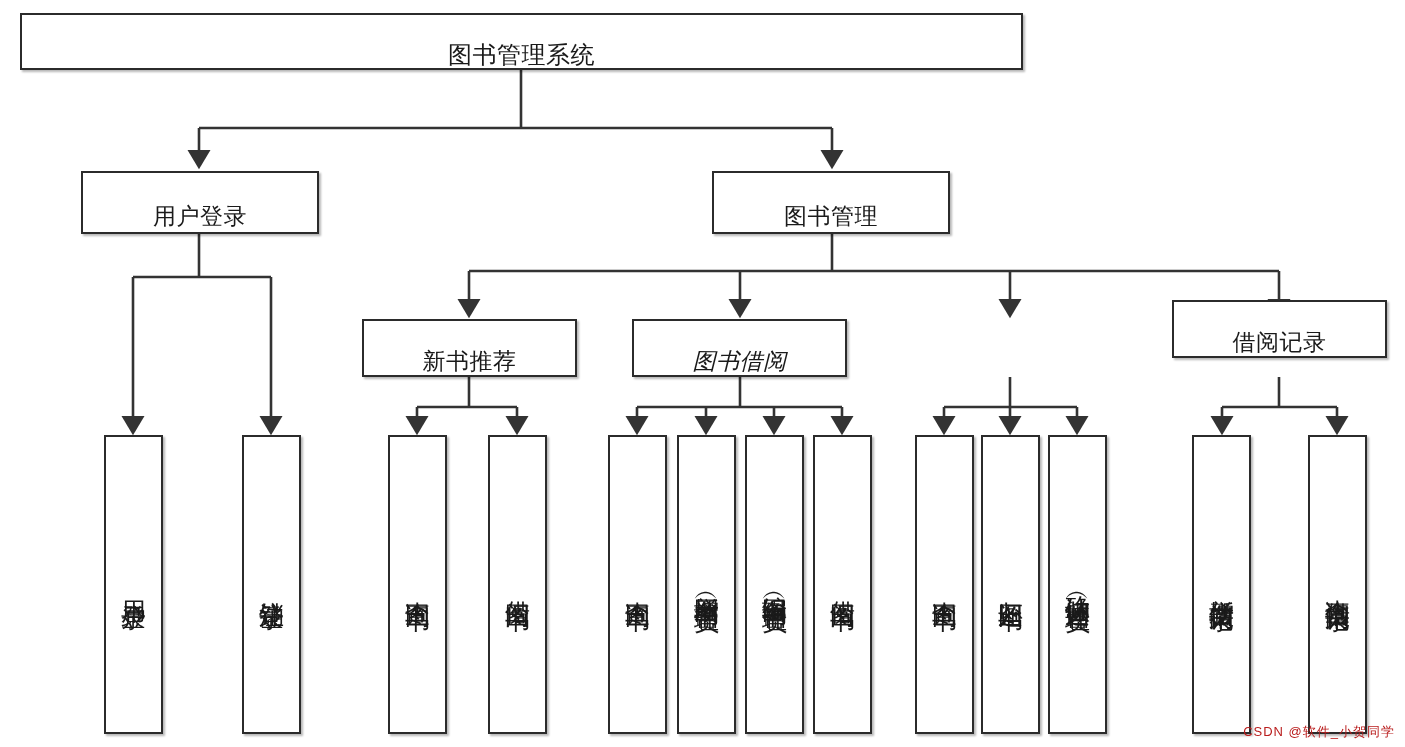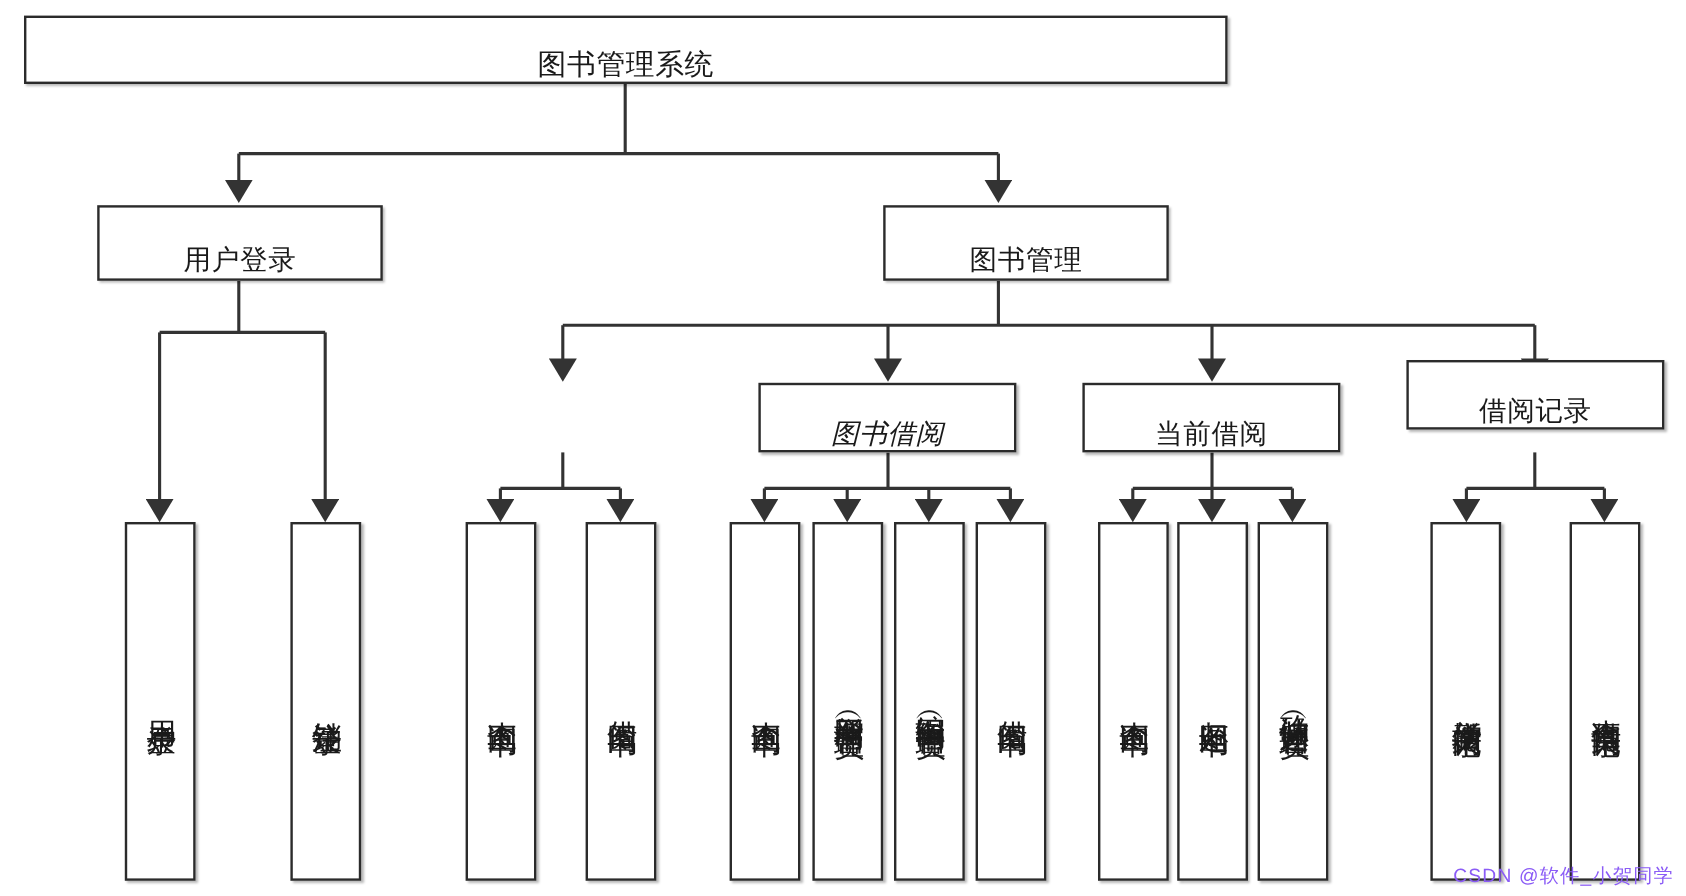--- a/index.html
+++ b/index.html
@@ -60,22 +60,22 @@
     font-size: 25px;
     line-height: 1.0;
     letter-spacing: 2px;
     white-space: nowrap;
     max-height: 284px;
   }
   .watermark {
     position: absolute;
     right: 10px;
     bottom: 6px;
-    font-size: 16px;
-    color: #8b5cf6;
+    font-size: 13px;
+    color: #b91c1c;
     letter-spacing: 1px;
     white-space: nowrap;
     font-family: "Liberation Sans", "DejaVu Sans", sans-serif;
   }
 </style>
 </head>
 <body>
 
 <div id="canvas">
 
@@ -130,32 +130,32 @@
   </svg>
 
   <div class="node root h" style="left:20px; top:13px; width:1003px; height:57px;">
     <span class="label">图书管理系统</span>
   </div>
 
   <div class="node h" style="left:81px; top:171px; width:238px; height:63px;">
     <span class="label">用户登录</span>
   </div>
 
-  <div class="node h" style="left:736px; top:171px; width:238px; height:63px;">
+  <div class="node h" style="left:712px; top:171px; width:238px; height:63px;">
     <span class="label">图书管理</span>
   </div>
 
+  <div class="node h" style="left:362px; top:319px; width:215px; height:58px;">
+    <span class="label">新书推荐</span>
+  </div>
 
   <div class="node h" style="left:632px; top:319px; width:215px; height:58px;font-style:italic;">
     <span class="label">图书借阅</span>
   </div>
 
-  <div class="node h" style="left:902px; top:319px; width:215px; height:58px;">
-    <span class="label">当前借阅</span>
-  </div>
 
   <div class="node h" style="left:1172px; top:300px; width:215px; height:58px;">
     <span class="label">借阅记录</span>
   </div>
 
   <div class="node v" style="left:104px; top:435px; width:59px; height:299px;">
     <span class="label">用户登录</span>
   </div>
 
   <div class="node v" style="left:242px; top:435px; width:59px; height:299px;">

